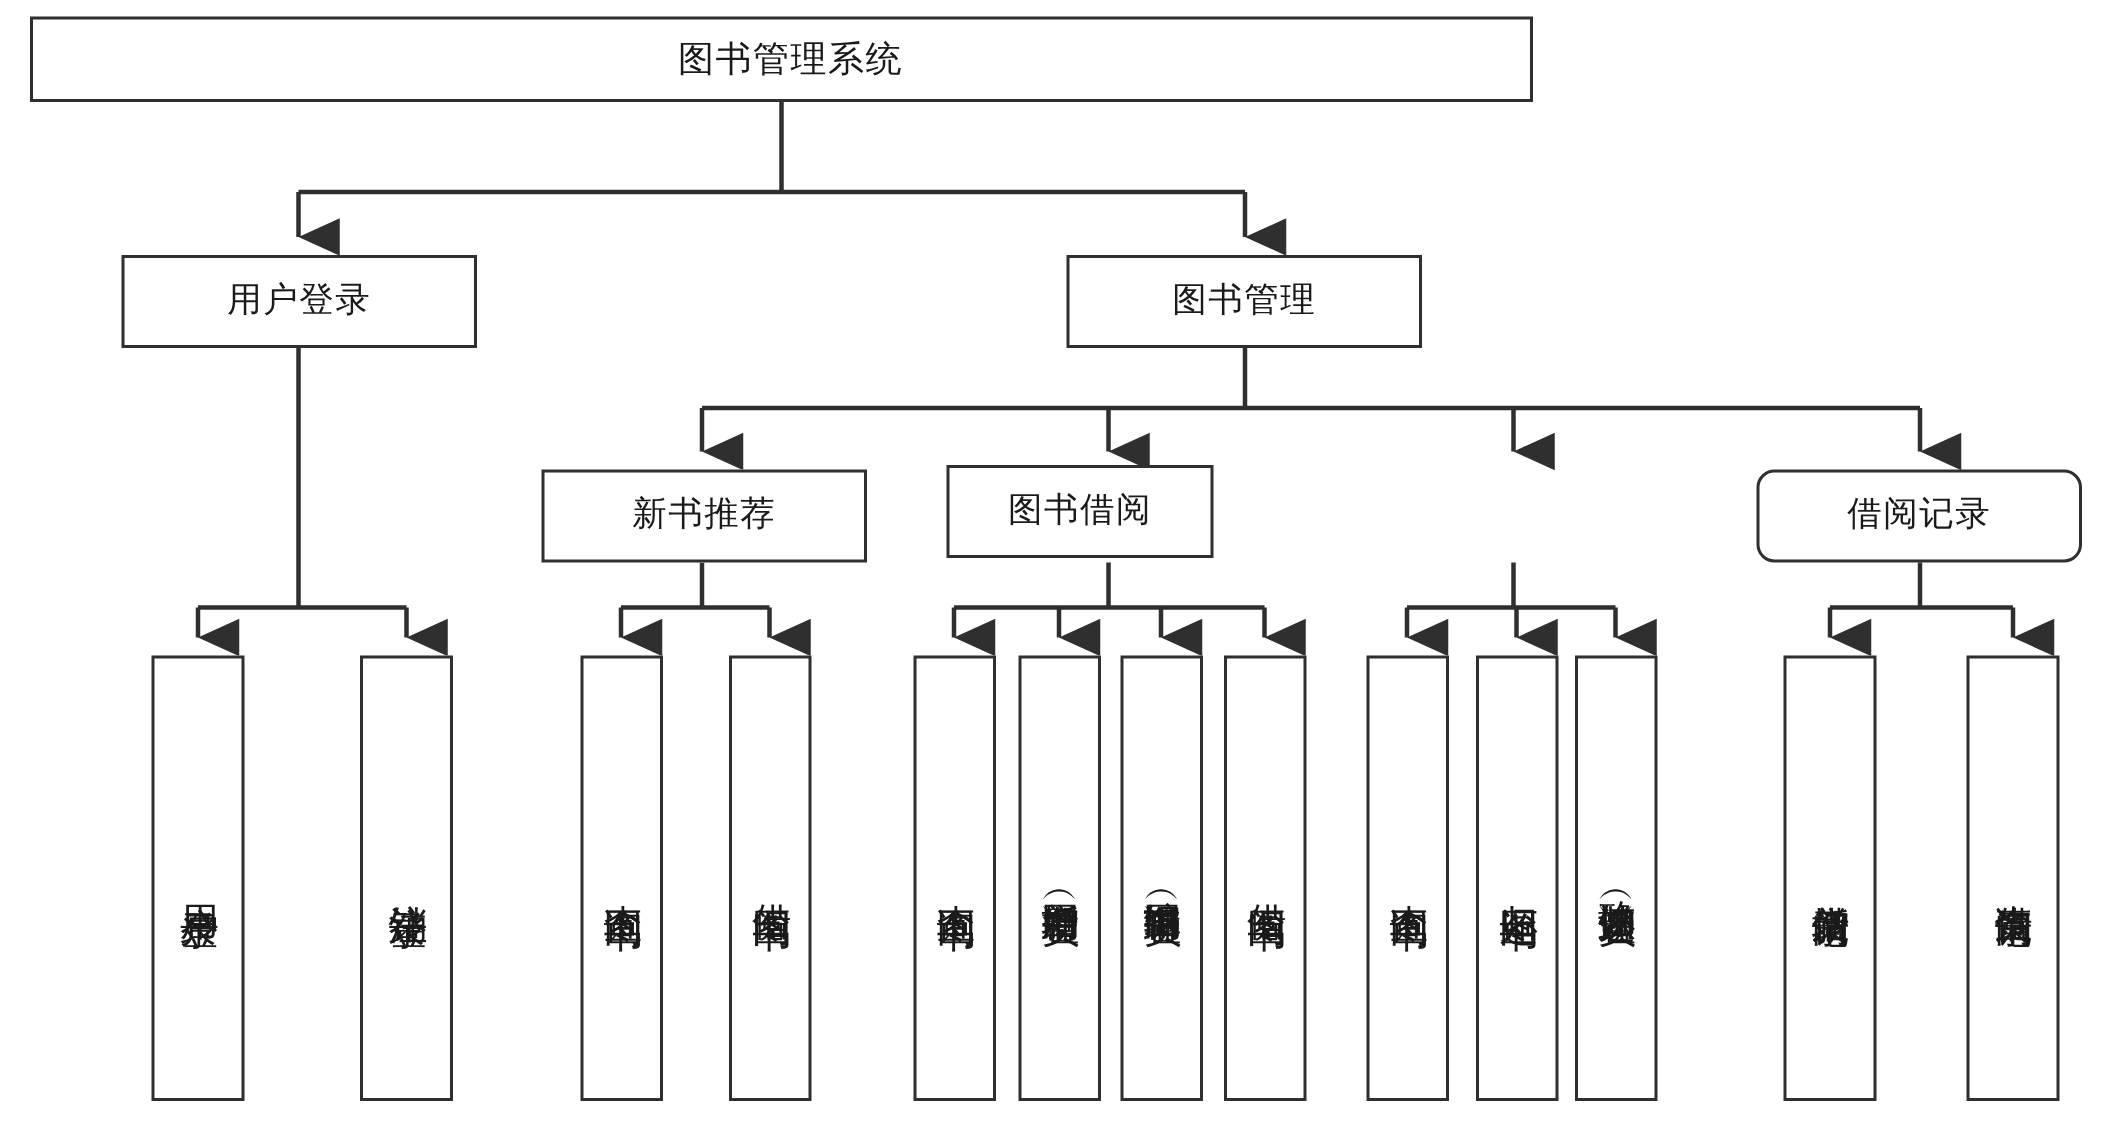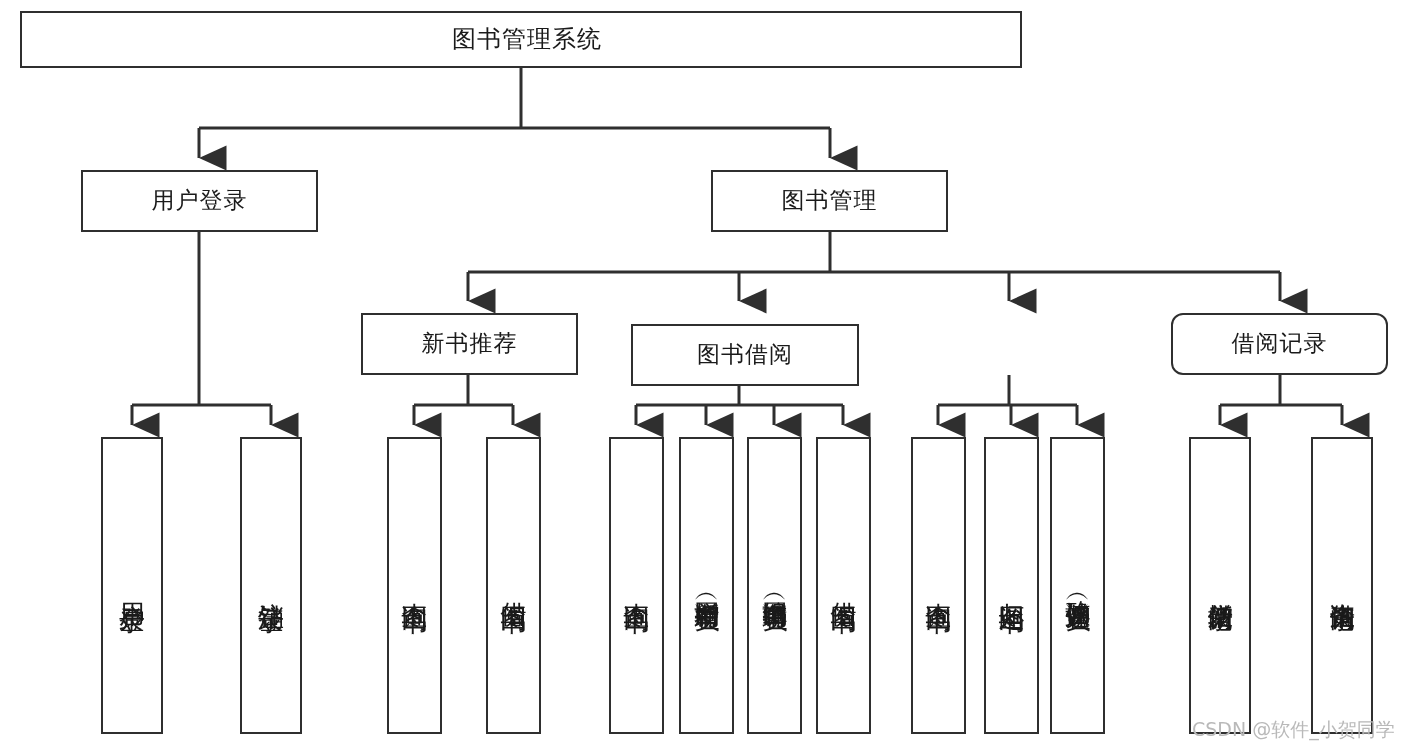--- a/index.html
+++ b/index.html
@@ -137,21 +137,21 @@
   <div class="node horiz" style="left:81px; top:170px; width:237px; height:62px;">
     <span>用户登录</span>
   </div>
   <div class="node horiz" style="left:711px; top:170px; width:237px; height:62px;">
     <span>图书管理</span>
   </div>
 
   <div class="node horiz" style="left:361px; top:313px; width:217px; height:62px;">
     <span>新书推荐</span>
   </div>
-  <div class="node horiz" style="left:631px; top:324px; width:228px; height:62px;">
+  <div class="node horiz" style="left:631px; top:310px; width:178px; height:62px;">
     <span>图书借阅</span>
   </div>
   <div class="node horiz" style="left:1171px; top:313px; width:217px; height:62px;border-radius:12px;">
     <span>借阅记录</span>
   </div>
 
   <div class="node leaf" style="left:101px; top:437px; width:62px; height:297px;">
     <span class="vlabel">用户登录</span>
   </div>
   <div class="node leaf" style="left:240px; top:437px; width:62px; height:297px;">
@@ -188,15 +188,14 @@
     <span class="vlabel">确认归还（管理员）</span>
   </div>
 
   <div class="node leaf tall-text" style="left:1189px; top:437px; width:62px; height:297px;">
     <span class="vlabel">新增借阅记录</span>
   </div>
   <div class="node leaf tall-text" style="left:1311px; top:437px; width:62px; height:297px;">
     <span class="vlabel">查询借阅记录</span>
   </div>
 
-  <div class="watermark" style="left:1192px; top:717px;">CSDN @软件_小贺同学</div>
 
 </div>
 
 </body></html>

